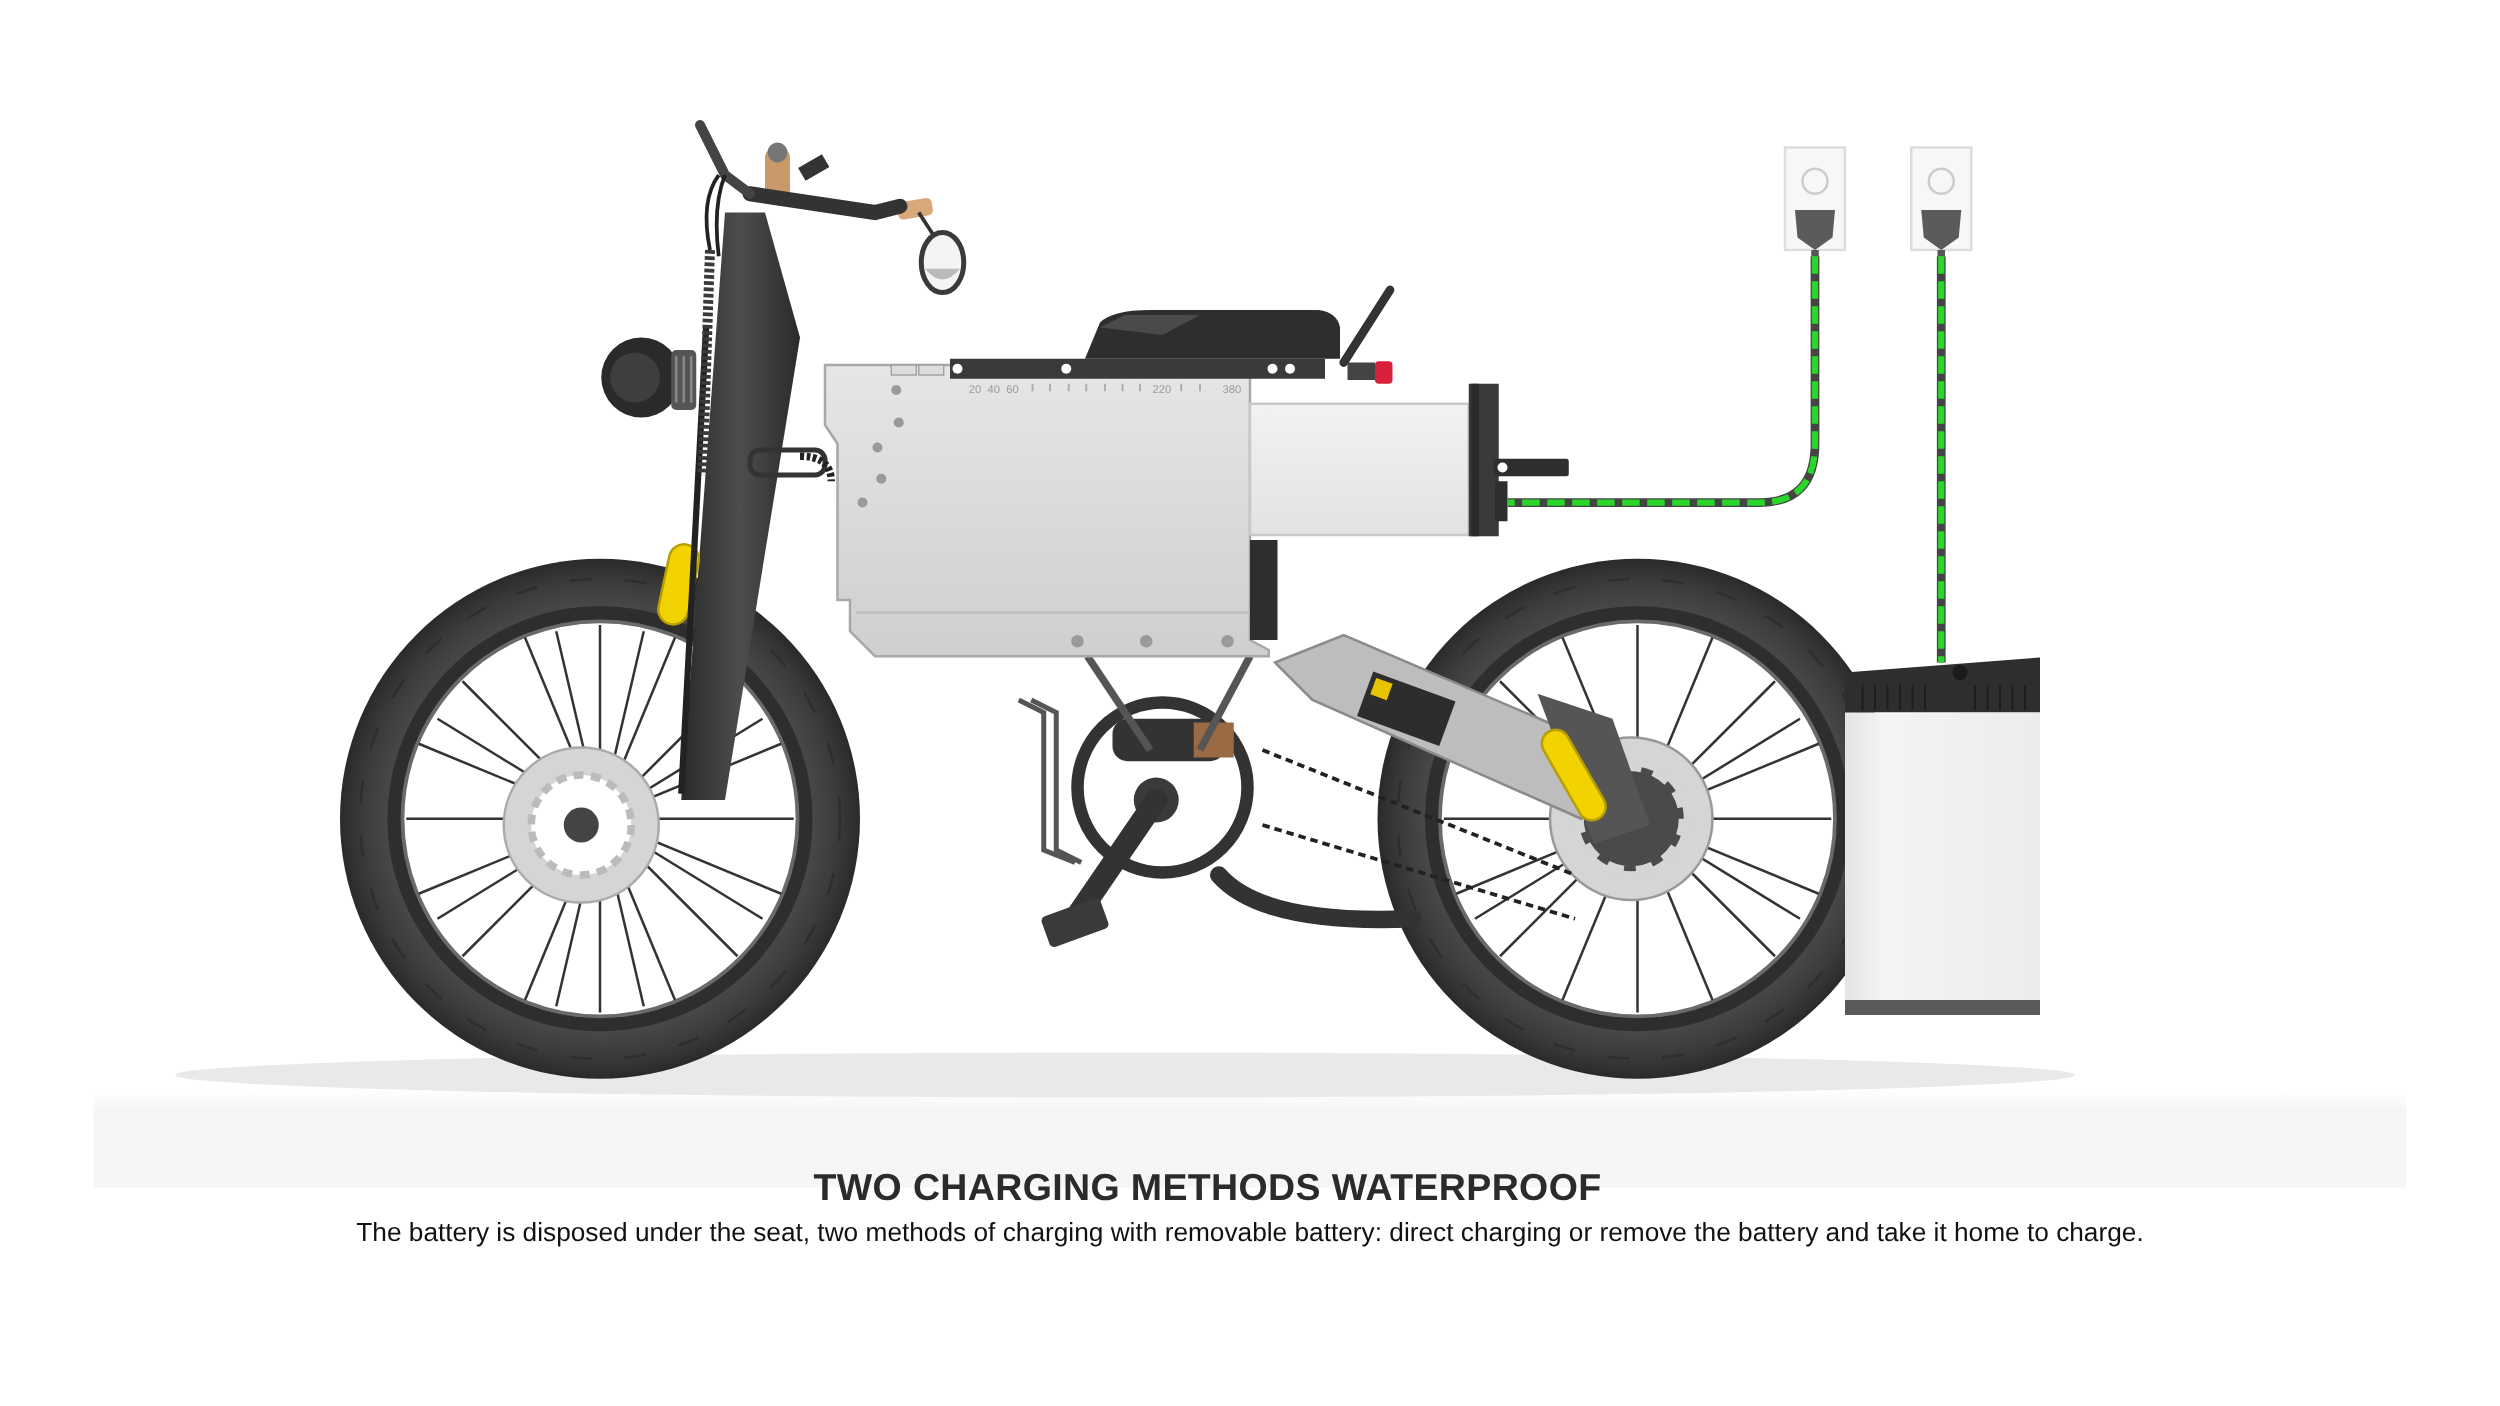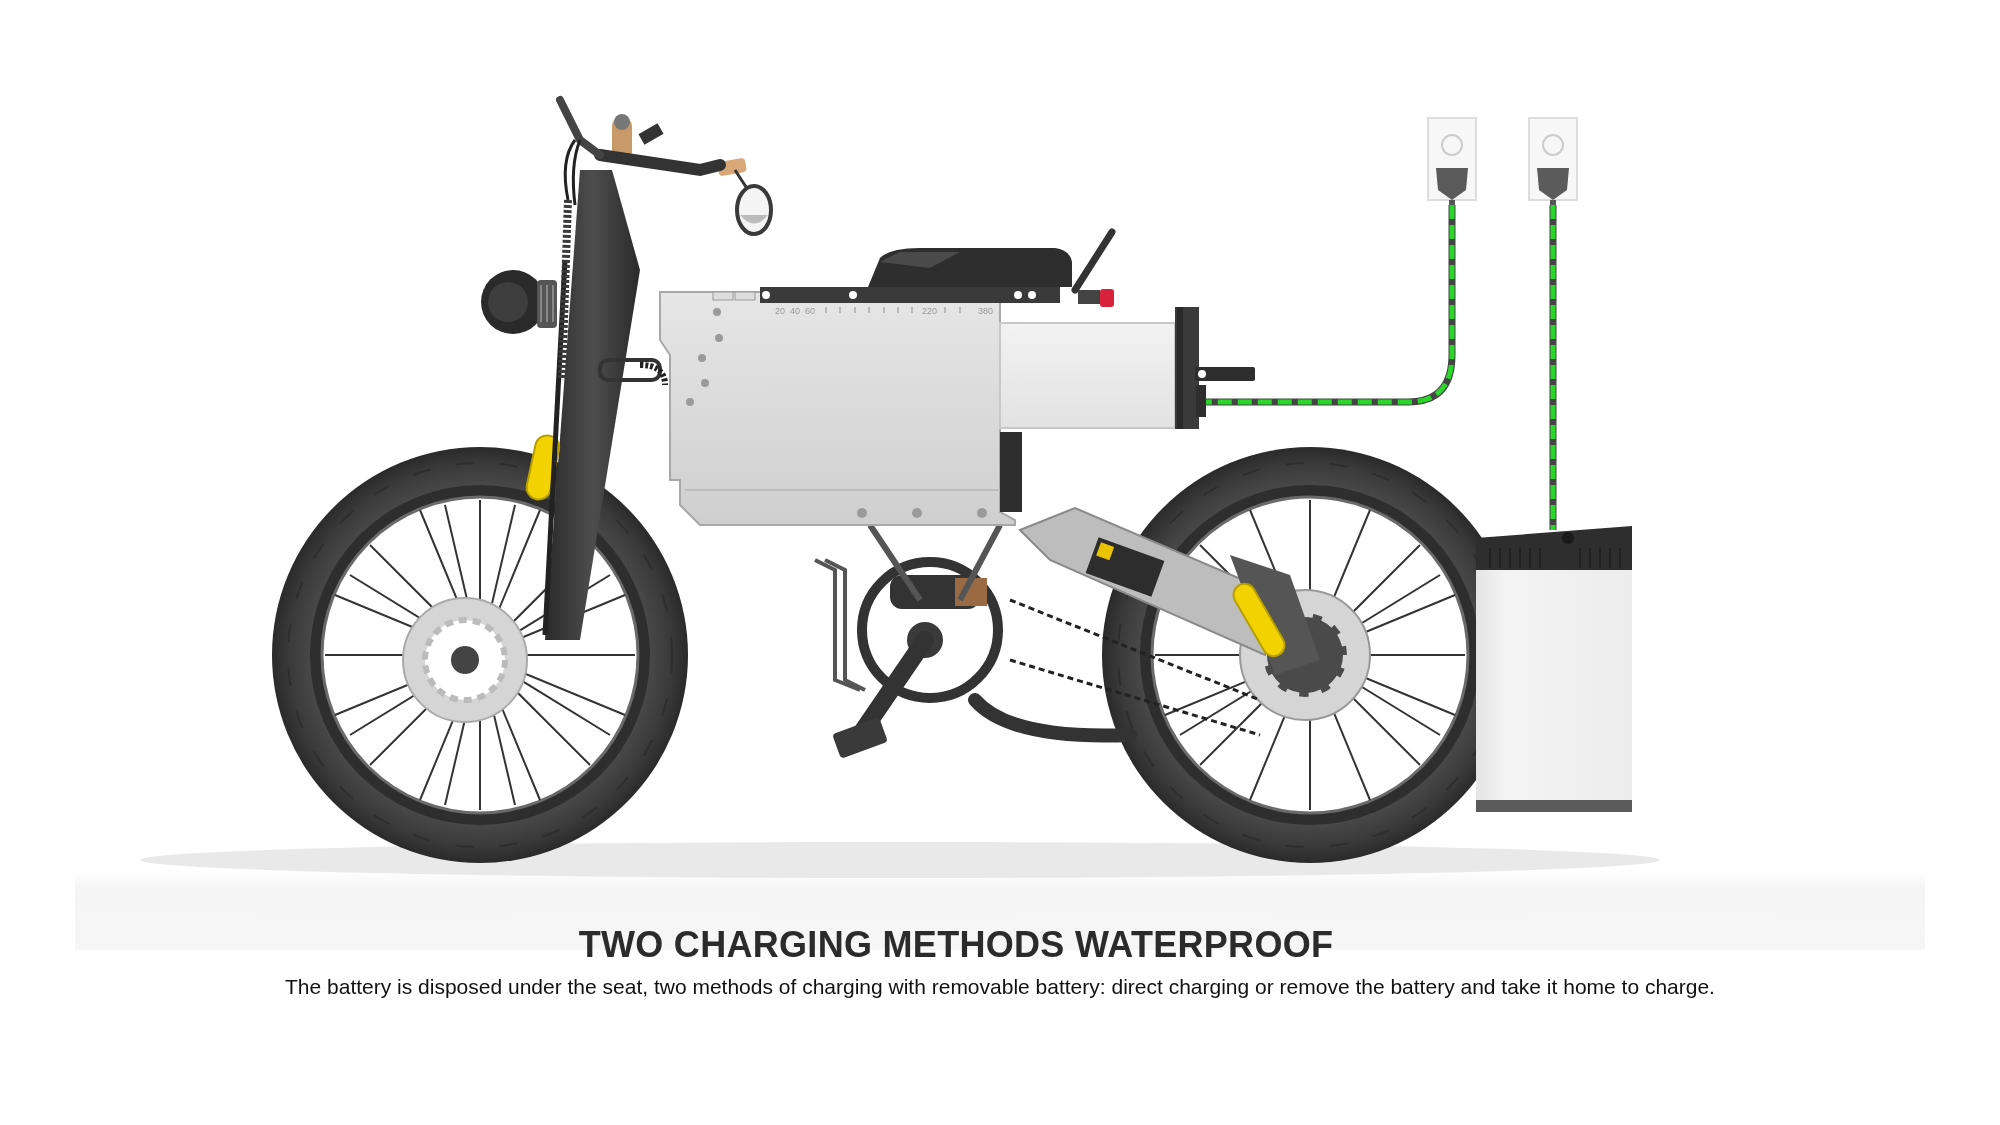--- a/index.html
+++ b/index.html
@@ -2,22 +2,22 @@
 <html><head>
   <meta charset="utf-8">
   <style>
     html, body { margin: 0; padding: 0; background: #ffffff; }
     body { width: 2000px; height: 1125px; position: relative; overflow: hidden;
            font-family: "Liberation Sans", sans-serif; }
     .floor { position: absolute; left: 75px; top: 870px; width: 1850px; height: 80px;
              background: linear-gradient(180deg, rgba(245,245,245,0) 0%, #f5f5f5 25%, #f6f6f6 100%); }
     .scene { position: absolute; left: 0; top: 0; width: 2000px; height: 900px; }
     .headline { position: absolute; left: 0; width: 1912px; top: 924px; text-align: center;
-                font-family: "Liberation Sans", sans-serif; font-weight: bold; font-size: 36px;
-                color: #2b2b2b; letter-spacing: 0.3px; margin: 0; }
+                font-family: "Liberation Sans", sans-serif; font-weight: bold; font-size: 30px;
+                color: #2b2b2b; letter-spacing: 0.3px; margin: 10px; }
     .desc { position: absolute; left: 0; width: 2000px; top: 975px; text-align: center;
             font-family: "Liberation Sans", sans-serif; font-size: 21px; color: #111111; margin: 0; }
   </style>
 </head>
 <body>
 
 <div class="floor"></div>
 
 <svg class="scene" viewBox="0 0 2000 900" xmlns="http://www.w3.org/2000/svg">
   <defs>

